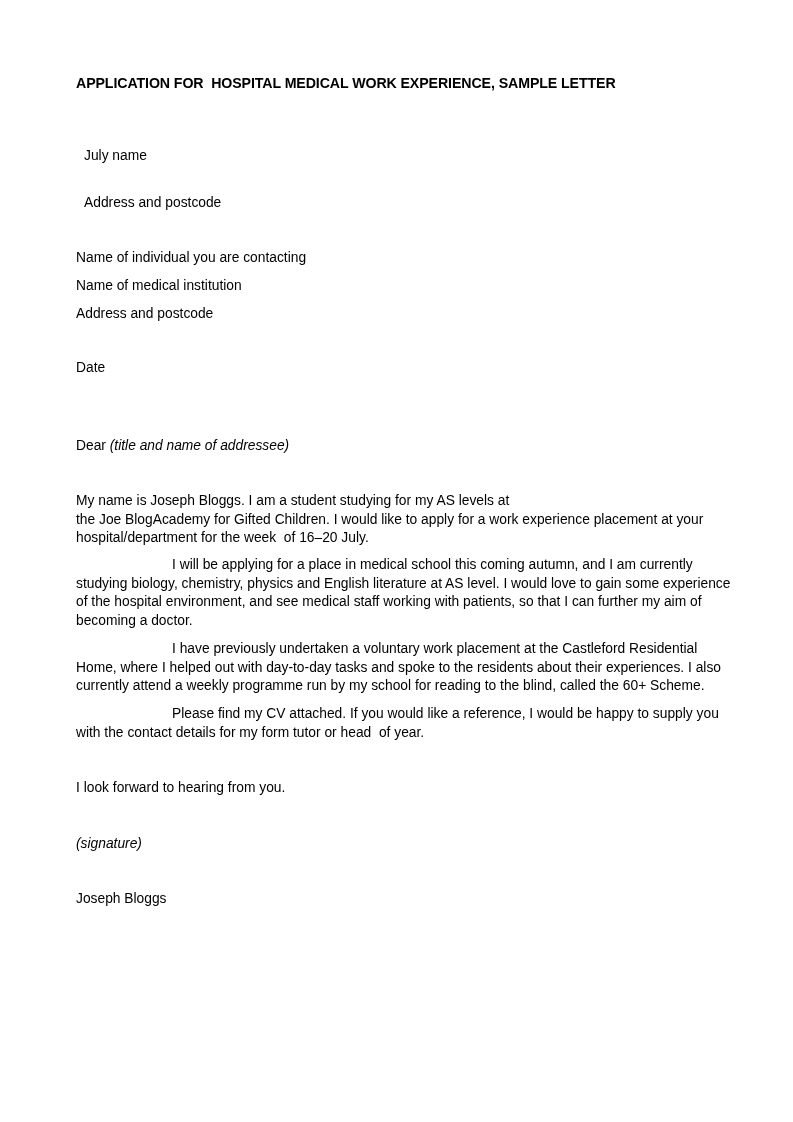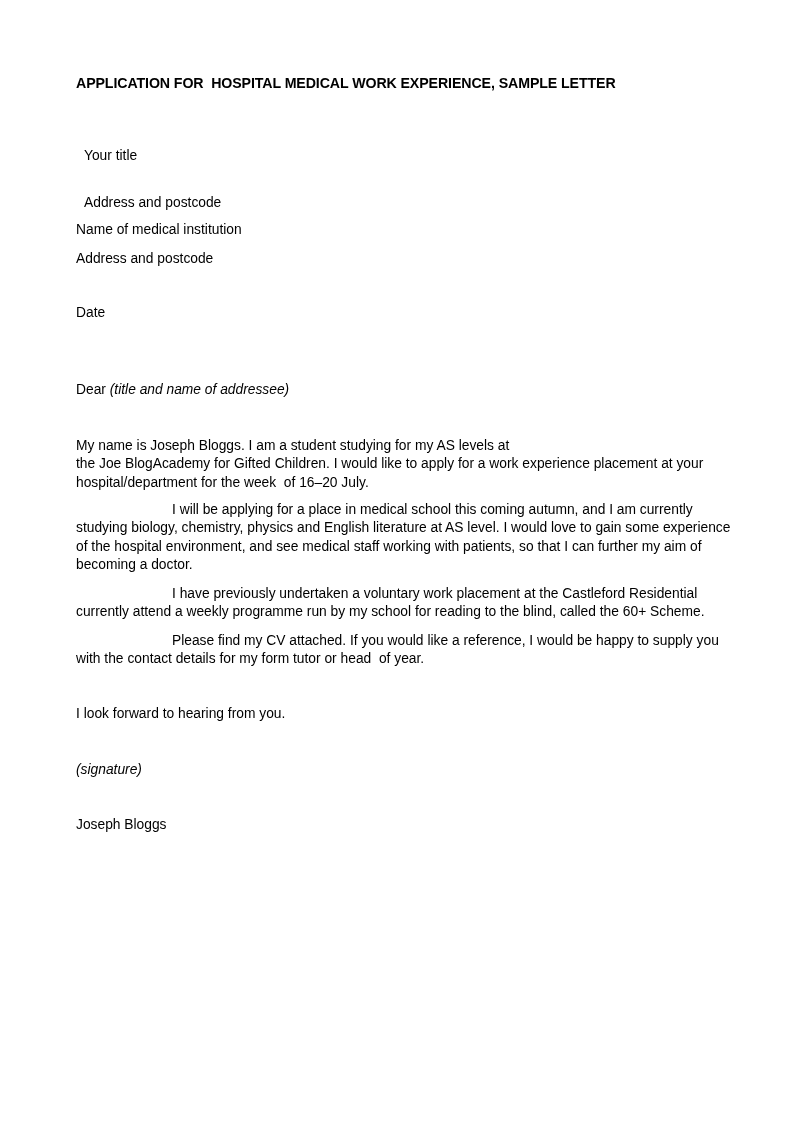--- a/index.html
+++ b/index.html
@@ -44,23 +44,24 @@
   .mt10 { margin-top: 10px; }
   .mt9  { margin-top: 9px;  }
 </style>
 </head>
 <body>
 
 <div class="page">
 
   <div class="title">APPLICATION FOR  HOSPITAL MEDICAL WORK EXPERIENCE, SAMPLE LETTER</div>
 
-  <div class="line inset mt55">Your title</div>
+  <div class="line inset mt55">July name</div>
   <div class="line inset mt28">Address and postcode</div>
 
+  <div class="line mt37">Name of individual you are contacting</div>
   <div class="line mt9">Name of medical institution</div>
   <div class="line mt10">Address and postcode</div>
 
   <div class="line mt36">Date</div>
 
   <div class="line mt38"><span>Dear </span><span class="italic">(title and name of addressee)</span></div>
 
   <div class="mt37">
     <div class="line">My name is Joseph Bloggs. I am a student studying for my AS levels at</div>
     <div class="line">the Joe BlogAcademy for Gifted Children. I would like to apply for a work experience placement at your</div>
@@ -69,20 +70,21 @@
 
   <div class="mt9">
     <div class="line indent">I will be applying for a place in medical school this coming autumn, and I am currently</div>
     <div class="line">studying biology, chemistry, physics and English literature at AS level. I would love to gain some experience</div>
     <div class="line">of the hospital environment, and see medical staff working with patients, so that I can further my aim of</div>
     <div class="line">becoming a doctor.</div>
   </div>
 
   <div class="mt10">
     <div class="line indent">I have previously undertaken a voluntary work placement at the Castleford Residential</div>
+    <div class="line">Home, where I helped out with day-to-day tasks and spoke to the residents about their experiences. I also</div>
     <div class="line">currently attend a weekly programme run by my school for reading to the blind, called the 60+ Scheme.</div>
   </div>
 
   <div class="mt10">
     <div class="line indent">Please find my CV attached. If you would like a reference, I would be happy to supply you</div>
     <div class="line">with the contact details for my form tutor or head  of year.</div>
   </div>
 
   <div class="line mt37">I look forward to hearing from you.</div>
 

